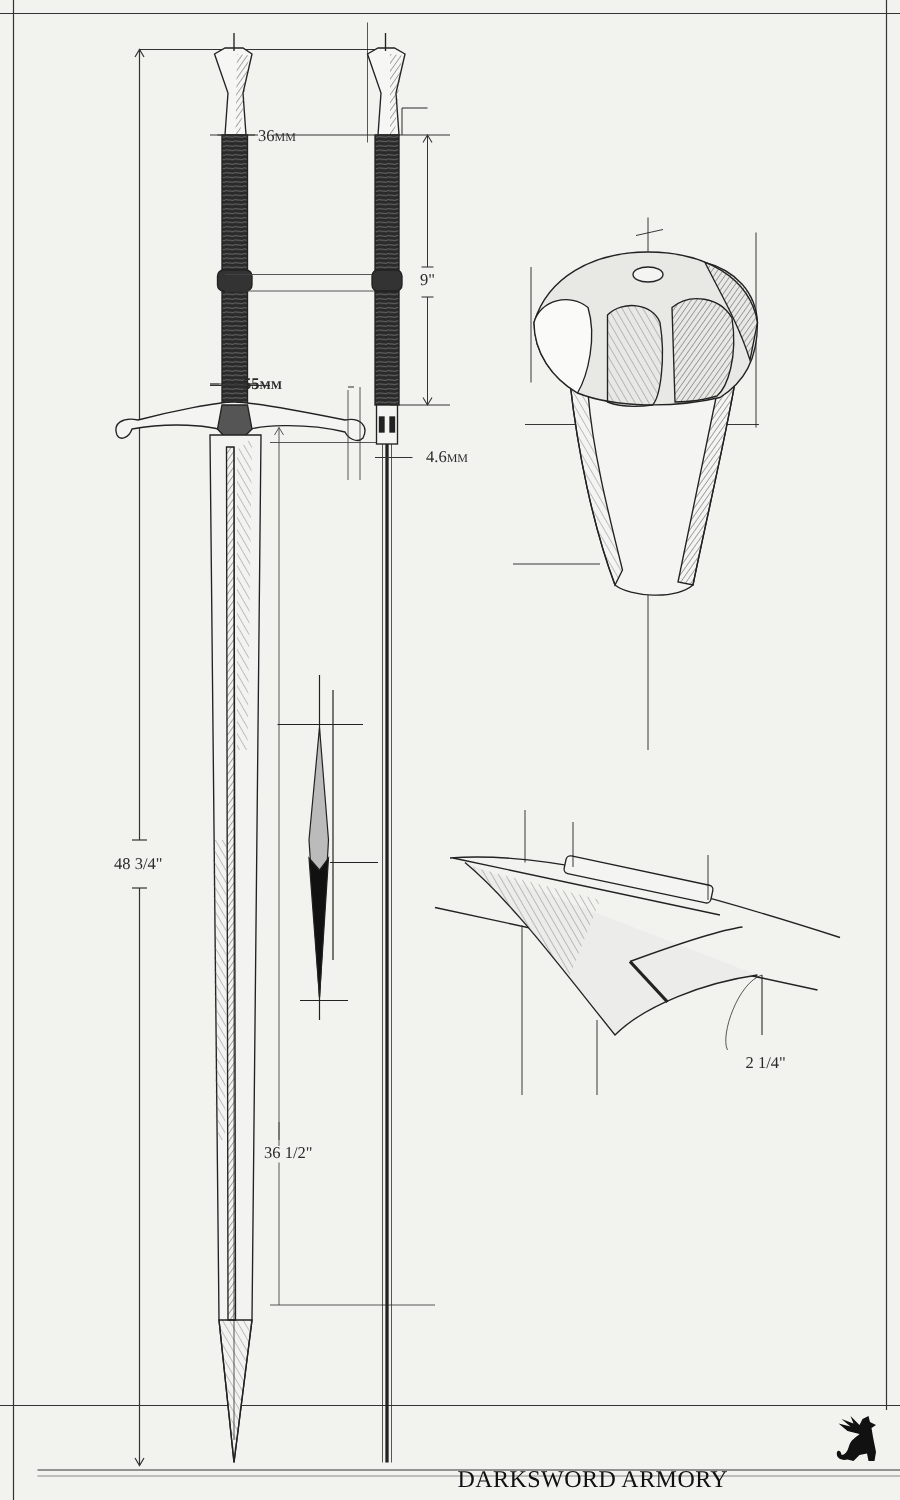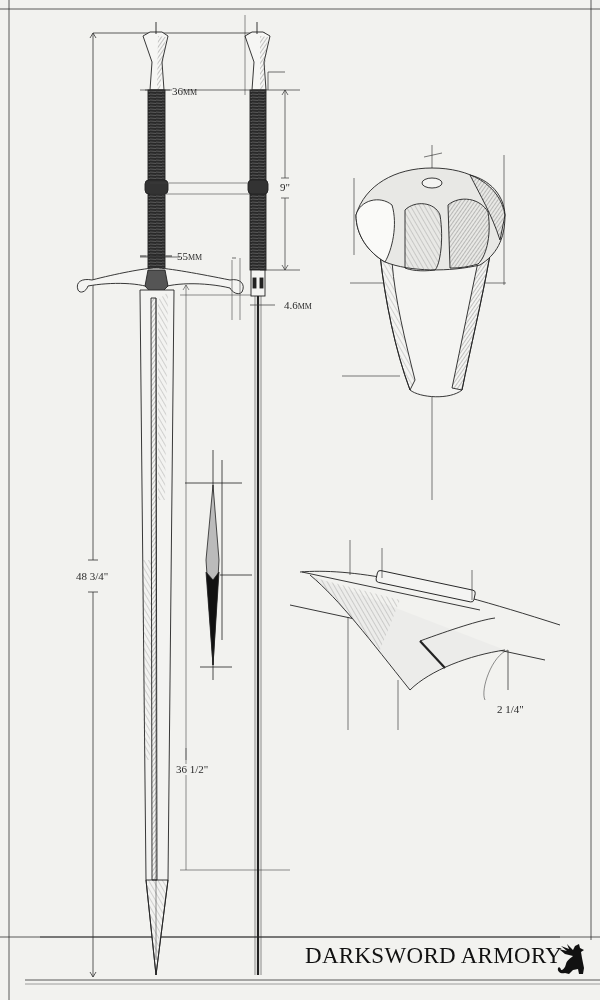--- a/index.html
+++ b/index.html
@@ -1,21 +1,21 @@
 <!DOCTYPE html>
 <html><head>
   <meta charset="utf-8">
   <style>
     html, body { margin:0; padding:0; }
     body { width:600px; height:1000px; background:#f2f2ef; position:relative; overflow:hidden; font-family:"Liberation Serif", serif; }
     .sheet { position:absolute; left:0; top:0; width:600px; height:736px; }
     svg.drawing { position:absolute; left:0; top:0; }
     .label { position:absolute; font-family:"Liberation Serif", serif; color:#2a2a2a; font-size:11px; white-space:nowrap; line-height:1; }
     .label.sc { font-variant:small-caps; }
-    .brand { position:absolute; left:305px; top:943px; font-family:"Liberation Serif", serif; font-size:23px; letter-spacing:0.3px; color:#111; }
+    .brand { position:absolute; left:305px; top:978px; font-family:"Liberation Serif", serif; font-size:16px; letter-spacing:0.3px; color:#111; }
     .logo { position:absolute; left:553px; top:942px; width:36px; height:36px; }
   </style>
 </head>
 <body>
 
 <div class="sheet">
 
 <svg class="drawing" width="600" height="1000" viewBox="0 0 600 1000">
   <defs>
     <pattern id="hatch" width="3" height="3" patternUnits="userSpaceOnUse" patternTransform="rotate(35)">
@@ -163,21 +163,21 @@
 
   <g stroke="#333" stroke-width="0.7" fill="none">
     <line x1="145" y1="90" x2="170" y2="90"></line>
     <line x1="140" y1="257" x2="180" y2="257"></line>
     <line x1="250" y1="305" x2="275" y2="305"></line>
     <line x1="232" y1="258" x2="236" y2="258"></line>
   </g>
 </svg>
 
 <div class="label sc" style="left:172px; top:86px;">36mm</div>
-<div class="label sc" style="left:177px; top:251px;">55mm</div>
+<div class="label sc" style="left:162px; top:251px;font-weight:bold;">55mm</div>
 <div class="label sc" style="left:284px; top:300px;">4.6mm</div>
 <div class="label" style="left:280px; top:182px; background:#f2f2ef;">9"</div>
 <div class="label" style="left:76px; top:571px; background:#f2f2ef;">48 3/4"</div>
 <div class="label" style="left:176px; top:764px; background:#f2f2ef;">36 1/2"</div>
 <div class="label" style="left:497px; top:704px;">2 1/4"</div>
 
 <div class="brand">DARKSWORD ARMORY</div>
 <svg class="logo" viewBox="0 0 36 36">
   <path d="M22,4 L26,2 L27,6 L31,8 L28,10 L29,16 L31,26 L30,32 L26,32 L25,27 L20,28 L16,32 L12,31 C8,32 4,30 5,26 C6,24 8,26 8,28 C10,28 12,26 13,22 C14,18 18,16 20,14 L12,12 L6,7 L14,9 L8,4 L16,7 L14,2 L20,8 Z" fill="#111"></path>
 </svg>

